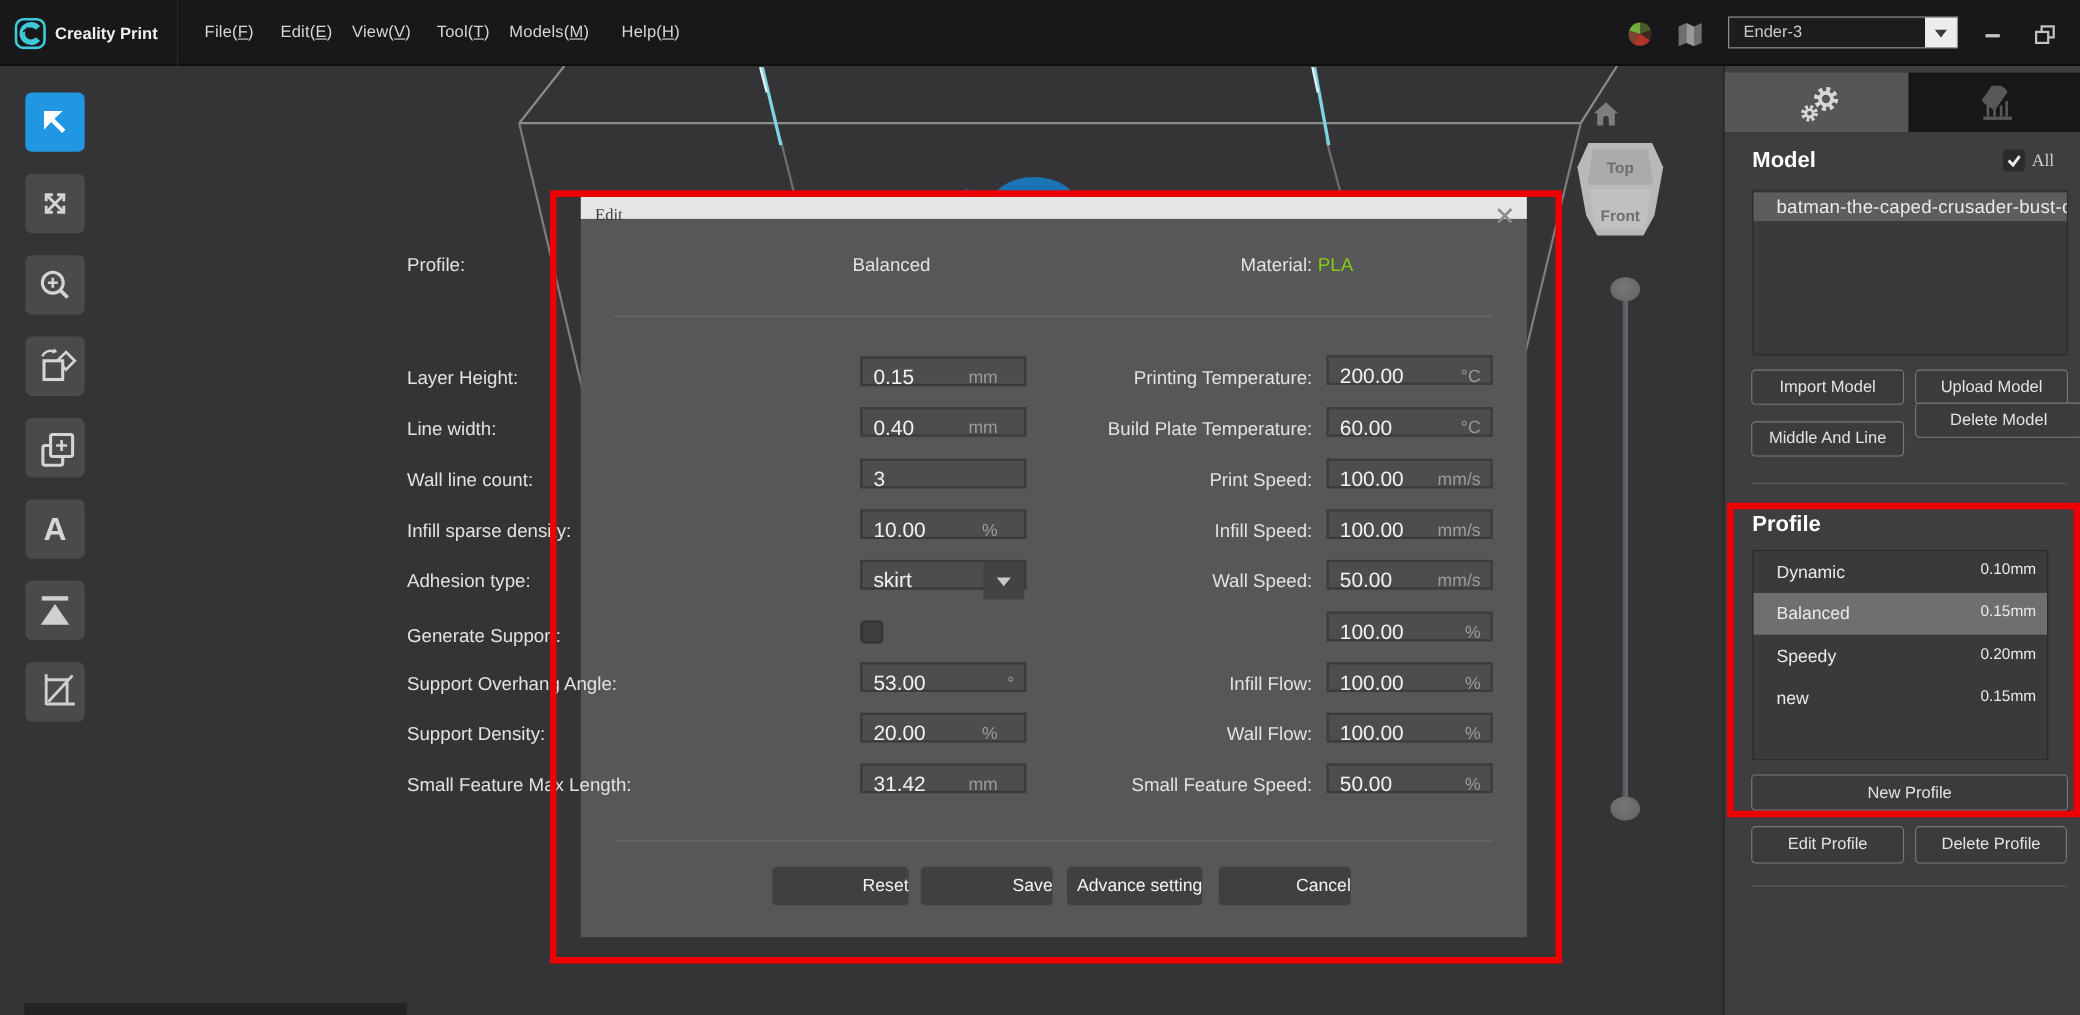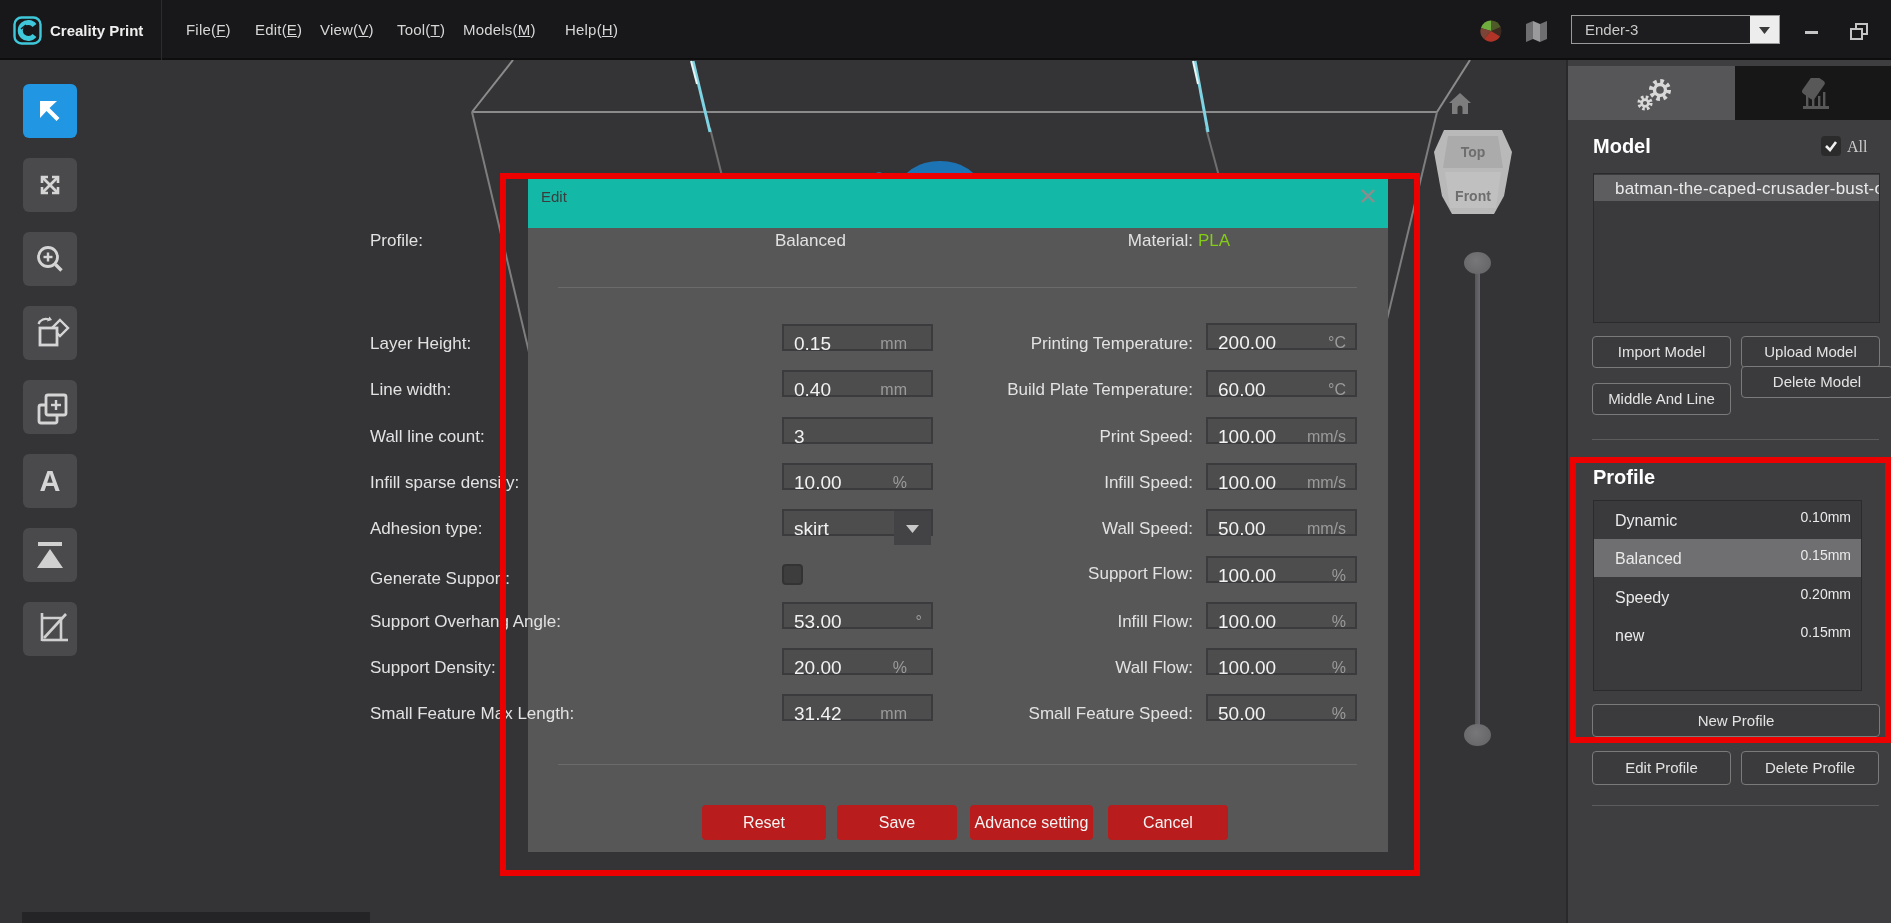--- a/index.html
+++ b/index.html
@@ -14,31 +14,31 @@
   
   .tbtn { position:absolute; left:23px; width:54px; height:54px; background:#4a4a4d; border-radius:6px; }
   .tbtn.sel { background:#2196e3; }
   
   #vp { position:absolute; left:0; top:60px; }
   
   #slider { position:absolute; left:1475px; top:262px; width:5px; height:483px; background:linear-gradient(90deg,#55555a,#6a6a6e); border-radius:2px; }
   .knob { position:absolute; width:27px; height:22px; border-radius:50%; background:radial-gradient(circle at 45% 40%, #77777a, #626265); }
   
   #dlg { position:absolute; left:528px; top:179px; width:860px; height:673px; background:#575757; }
-  #dlgtitle { position:absolute; left:0; top:0; width:860px; height:49px; background:#14b8a6; }
+  #dlgtitle { position:absolute; left:0; top:0; width:860px; height:20px; background:#e5e5e5;font-family:Liberation Serif, serif; }
   #dlgtitle span { position:absolute; left:13px; top:9px; font-size:15px; color:#3c3c3c; }
   .dsep { position:absolute; left:30px; width:799px; height:1px; background:#6b6b6b; }
   .fl  { position:absolute; right:618px; width:400px; text-align:left; font-size:17px; color:#e2e2e2; }
   .fr  { position:absolute; right:195px; width:400px; text-align:right; font-size:17px; color:#e2e2e2; }
   .inp { position:absolute; left:254px; width:151px; height:27px; background:#4d4d4d; border:2px solid #3b3b3d; }
   .inp.c2 { left:678px; }
   .inp b { position:absolute; left:10px; top:7px; font-weight:normal; font-size:19px; color:#f2f2f2; }
   .inp u { position:absolute; right:9px; top:9px; text-decoration:none; font-size:16px; color:#9b9b9b; }
   .inp u.m { right:24px; }
-  .dbtn { position:absolute; top:609px; height:35px; background:#b91c1c; border-radius:4px; color:#f4f4f4; font-size:16px; text-align:center; line-height:35px;margin-top:17px; }
+  .dbtn { position:absolute; top:609px; height:35px; background:#404040; border-radius:4px; color:#f4f4f4; font-size:16px; text-align:right; line-height:35px; }
   
   .red { position:absolute; border:6px solid #ec0000; z-index:60; }
   
   #panel { position:absolute; left:1566px; top:60px; width:325px; height:863px; background:#3e3e41; border-left:2px solid #29292c; }
   #panel .hd { position:absolute; left:25px; font-size:20px; font-weight:bold; color:#ffffff; }
   .pbtn { position:absolute; width:139px; height:32px; background:#3b3b3e; border:1px solid #7a7a7a; border-radius:4px; color:#e3e3e3; font-size:15px; text-align:center; line-height:30px; }
   .psep { position:absolute; left:24px; width:287px; height:1px; background:#5c5c5c; }
   .lbox { position:absolute; left:25px; background:#3a3a3d; border:1px solid #2b2b2b; overflow:hidden; }
   .prow { position:absolute; left:0; width:100%; height:38px; font-size:16px; color:#eaeaea; }
   .prow .nm { position:absolute; left:21px; top:11px; }
@@ -257,21 +257,20 @@
   <div class="fr" style="top:294px">Infill Speed:</div>
   <div class="inp c2" style="top:284px">
       <b>100.00</b>
       <u>mm/s</u>
     </div>
   <div class="fr" style="top:340px">Wall Speed:</div>
   <div class="inp c2" style="top:330px">
       <b>50.00</b>
       <u>mm/s</u>
     </div>
-  <div class="fr" style="top:385px">Support Flow:</div>
   <div class="inp c2" style="top:377px">
       <b>100.00</b>
       <u>%</u>
     </div>
   <div class="fr" style="top:433px">Infill Flow:</div>
   <div class="inp c2" style="top:423px">
       <b>100.00</b>
       <u>%</u>
     </div>
   <div class="fr" style="top:479px">Wall Flow:</div>

